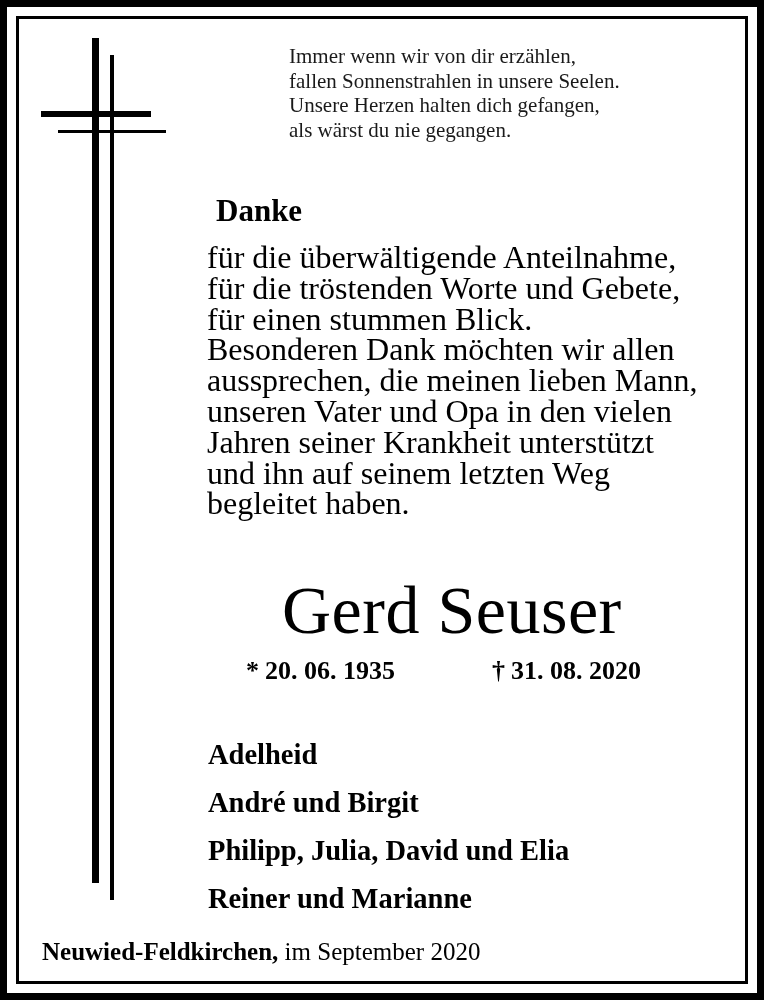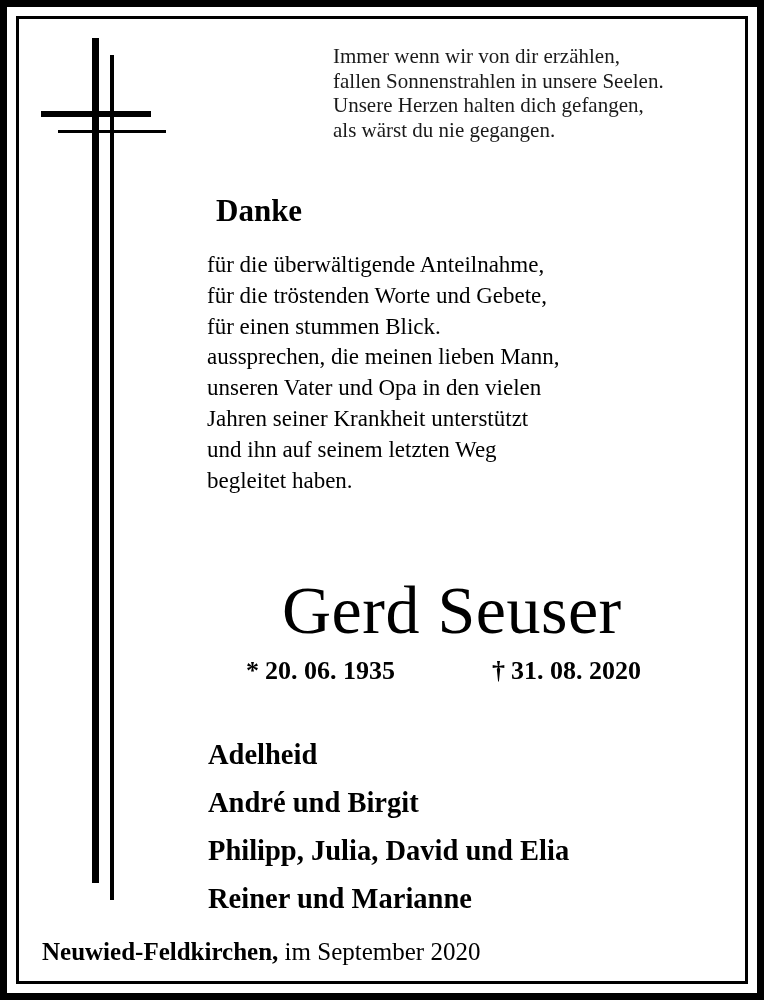--- a/index.html
+++ b/index.html
@@ -39,38 +39,38 @@
 
     .poem {
       position: absolute;
       left: 289px;
       top: 44px;
       font-family: "Liberation Serif", "DejaVu Serif", serif;
       font-size: 21px;
       line-height: 24.5px;
       color: #1a1a1a;
     }
-    .poem div { white-space: nowrap; margin-left: 44px; }
+    .poem div { white-space: nowrap; }
 
     .thanks-heading {
       position: absolute;
       left: 207px;
       top: 192px;
       font-family: "Liberation Serif", "DejaVu Serif", serif;
       font-weight: bold;
       font-size: 31px;
       line-height: 38px;
       margin-left: 9px;
     }
     .thanks-body {
       position: absolute;
       left: 207px;
-      top: 250px;
+      top: 242px;
       font-family: "Liberation Serif", "DejaVu Serif", serif;
-      font-size: 23px;
+      font-size: 32px;
       line-height: 30.8px;
     }
     .thanks-body div { white-space: nowrap; }
 
     .deceased-name {
       position: absolute;
       left: 282px;
       top: 572px;
       font-family: "Liberation Serif", "DejaVu Serif", serif;
       font-size: 68px;
@@ -133,20 +133,21 @@
   <div>Unsere Herzen halten dich gefangen,</div>
   <div>als wärst du nie gegangen.</div>
 </div>
 
 <div class="thanks-heading">Danke</div>
 
 <div class="thanks-body">
   <div>für die überwältigende Anteilnahme,</div>
   <div>für die tröstenden Worte und Gebete,</div>
   <div>für einen stummen Blick.</div>
+  <div>Besonderen Dank möchten wir allen</div>
   <div>aussprechen, die meinen lieben Mann,</div>
   <div>unseren Vater und Opa in den vielen</div>
   <div>Jahren seiner Krankheit unterstützt</div>
   <div>und ihn auf seinem letzten Weg</div>
   <div>begleitet haben.</div>
 </div>
 
 <div class="deceased-name">Gerd Seuser</div>
 
 <div class="dates date-birth">

